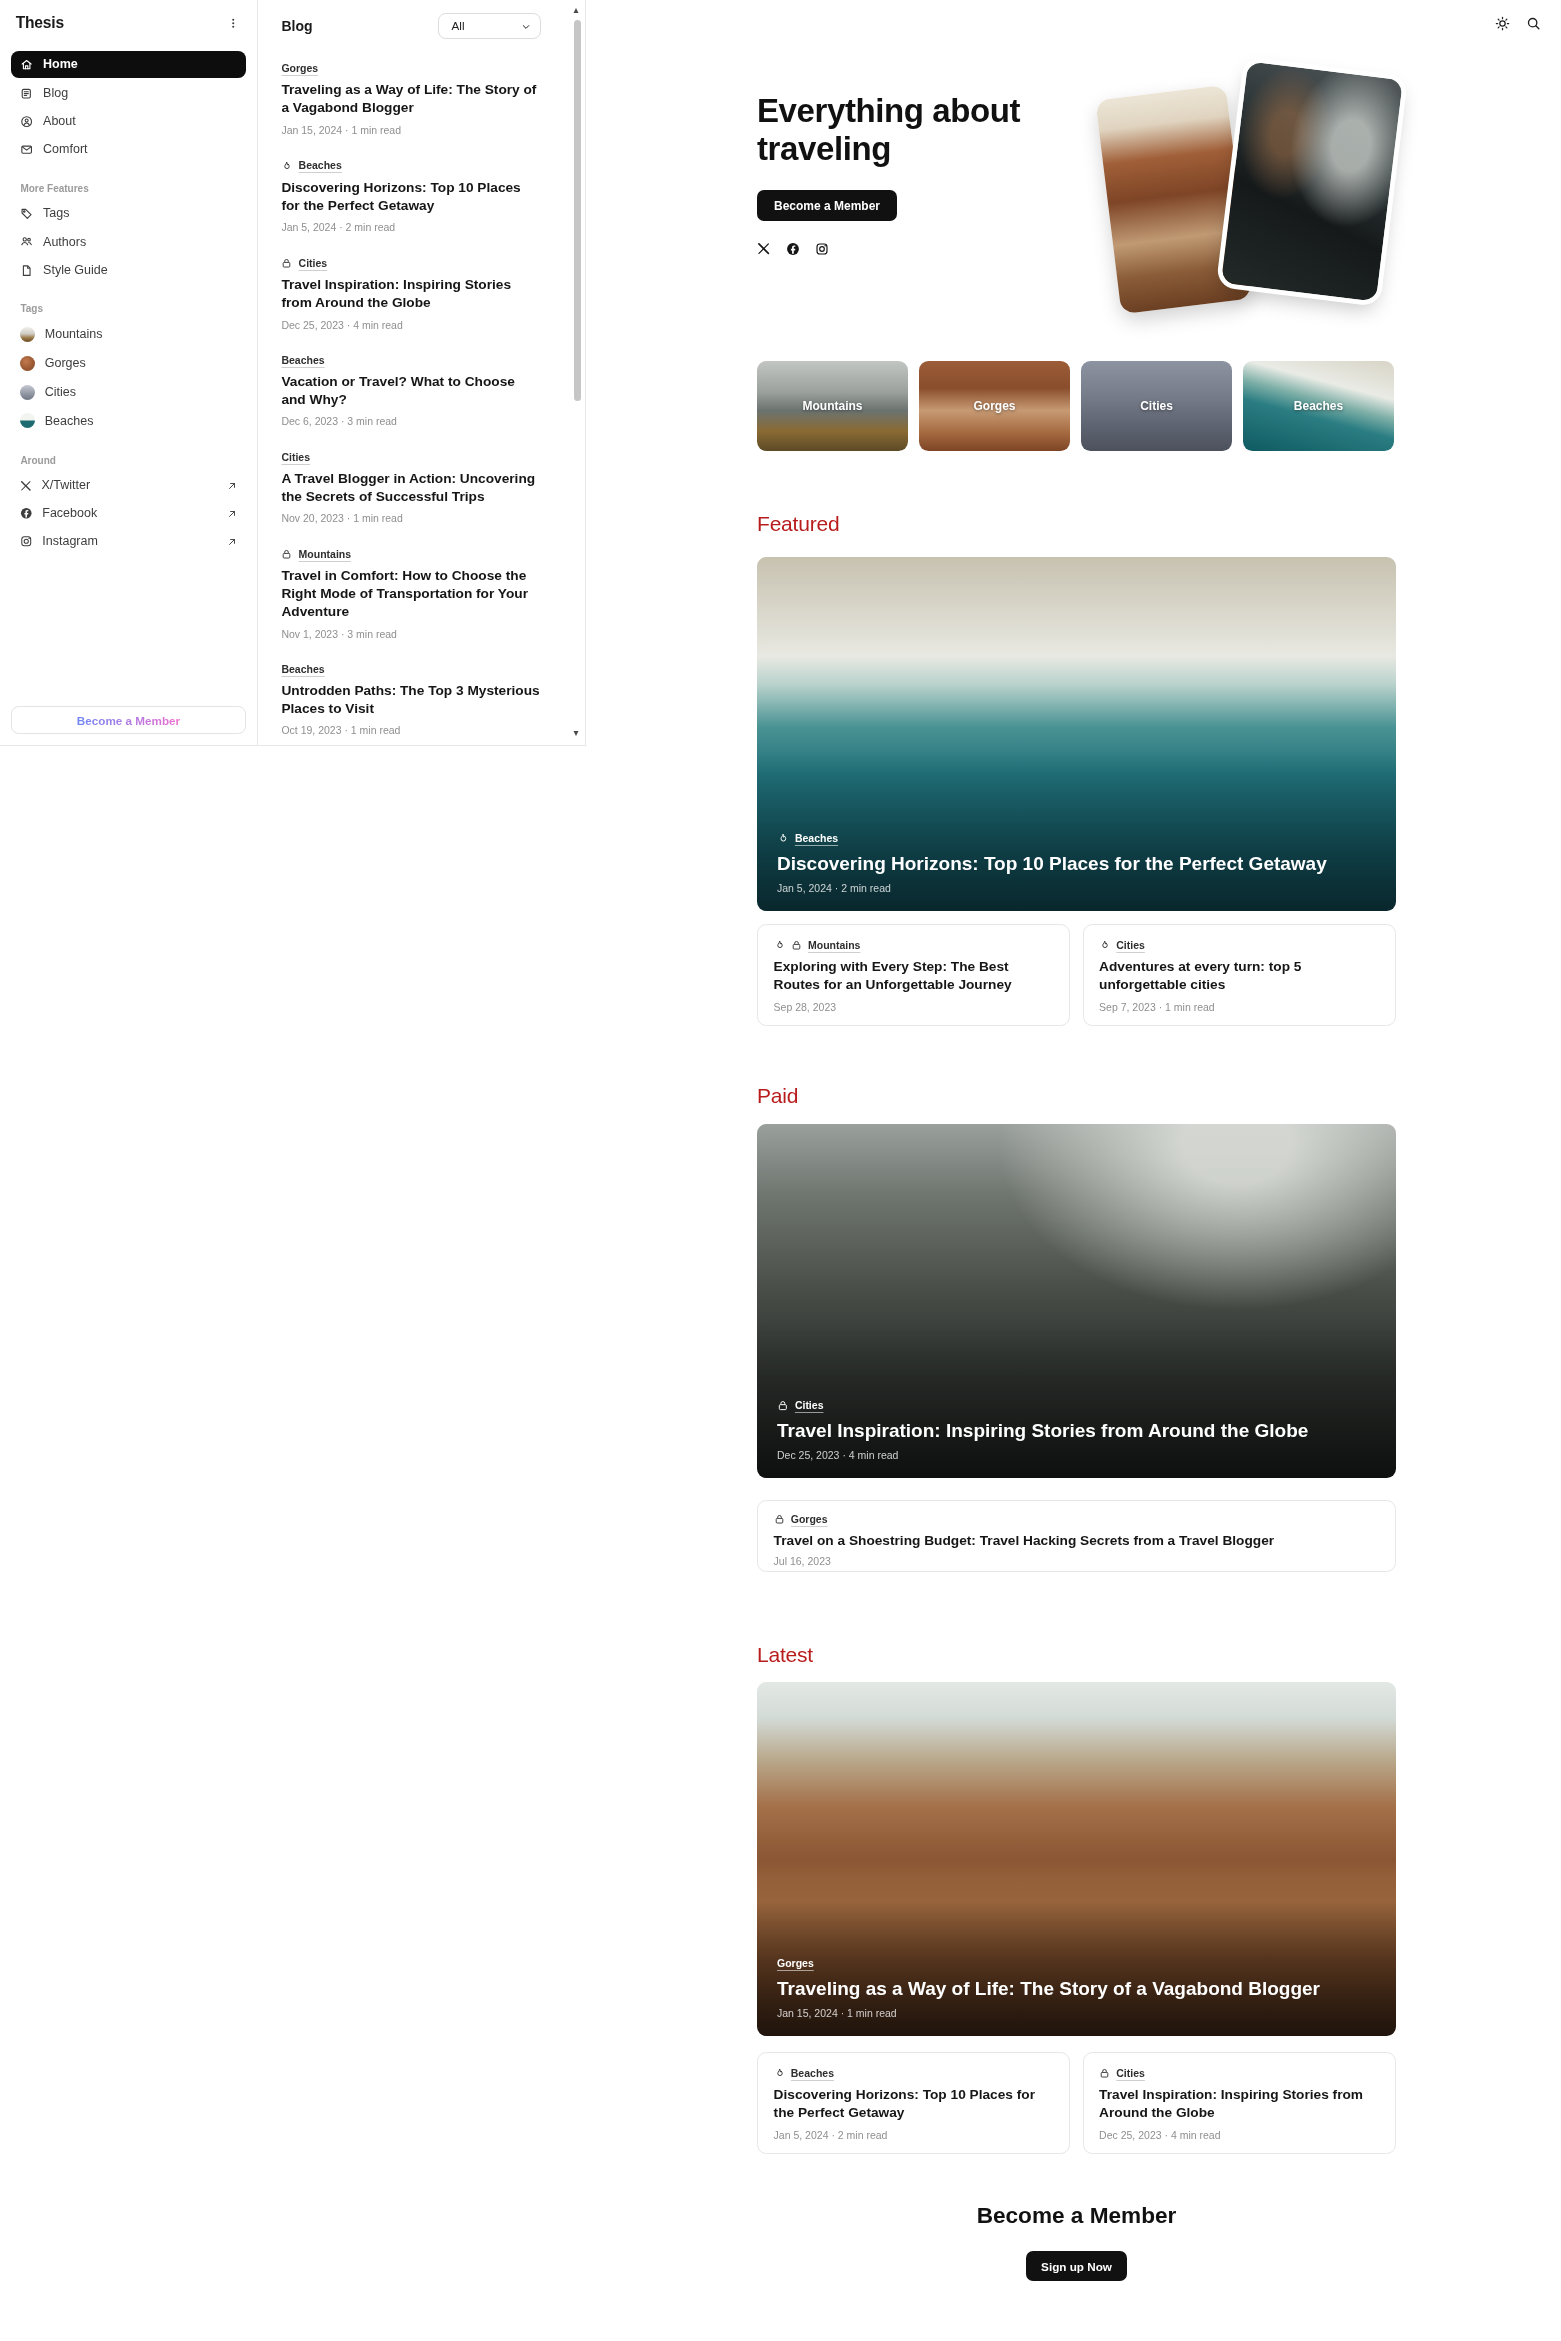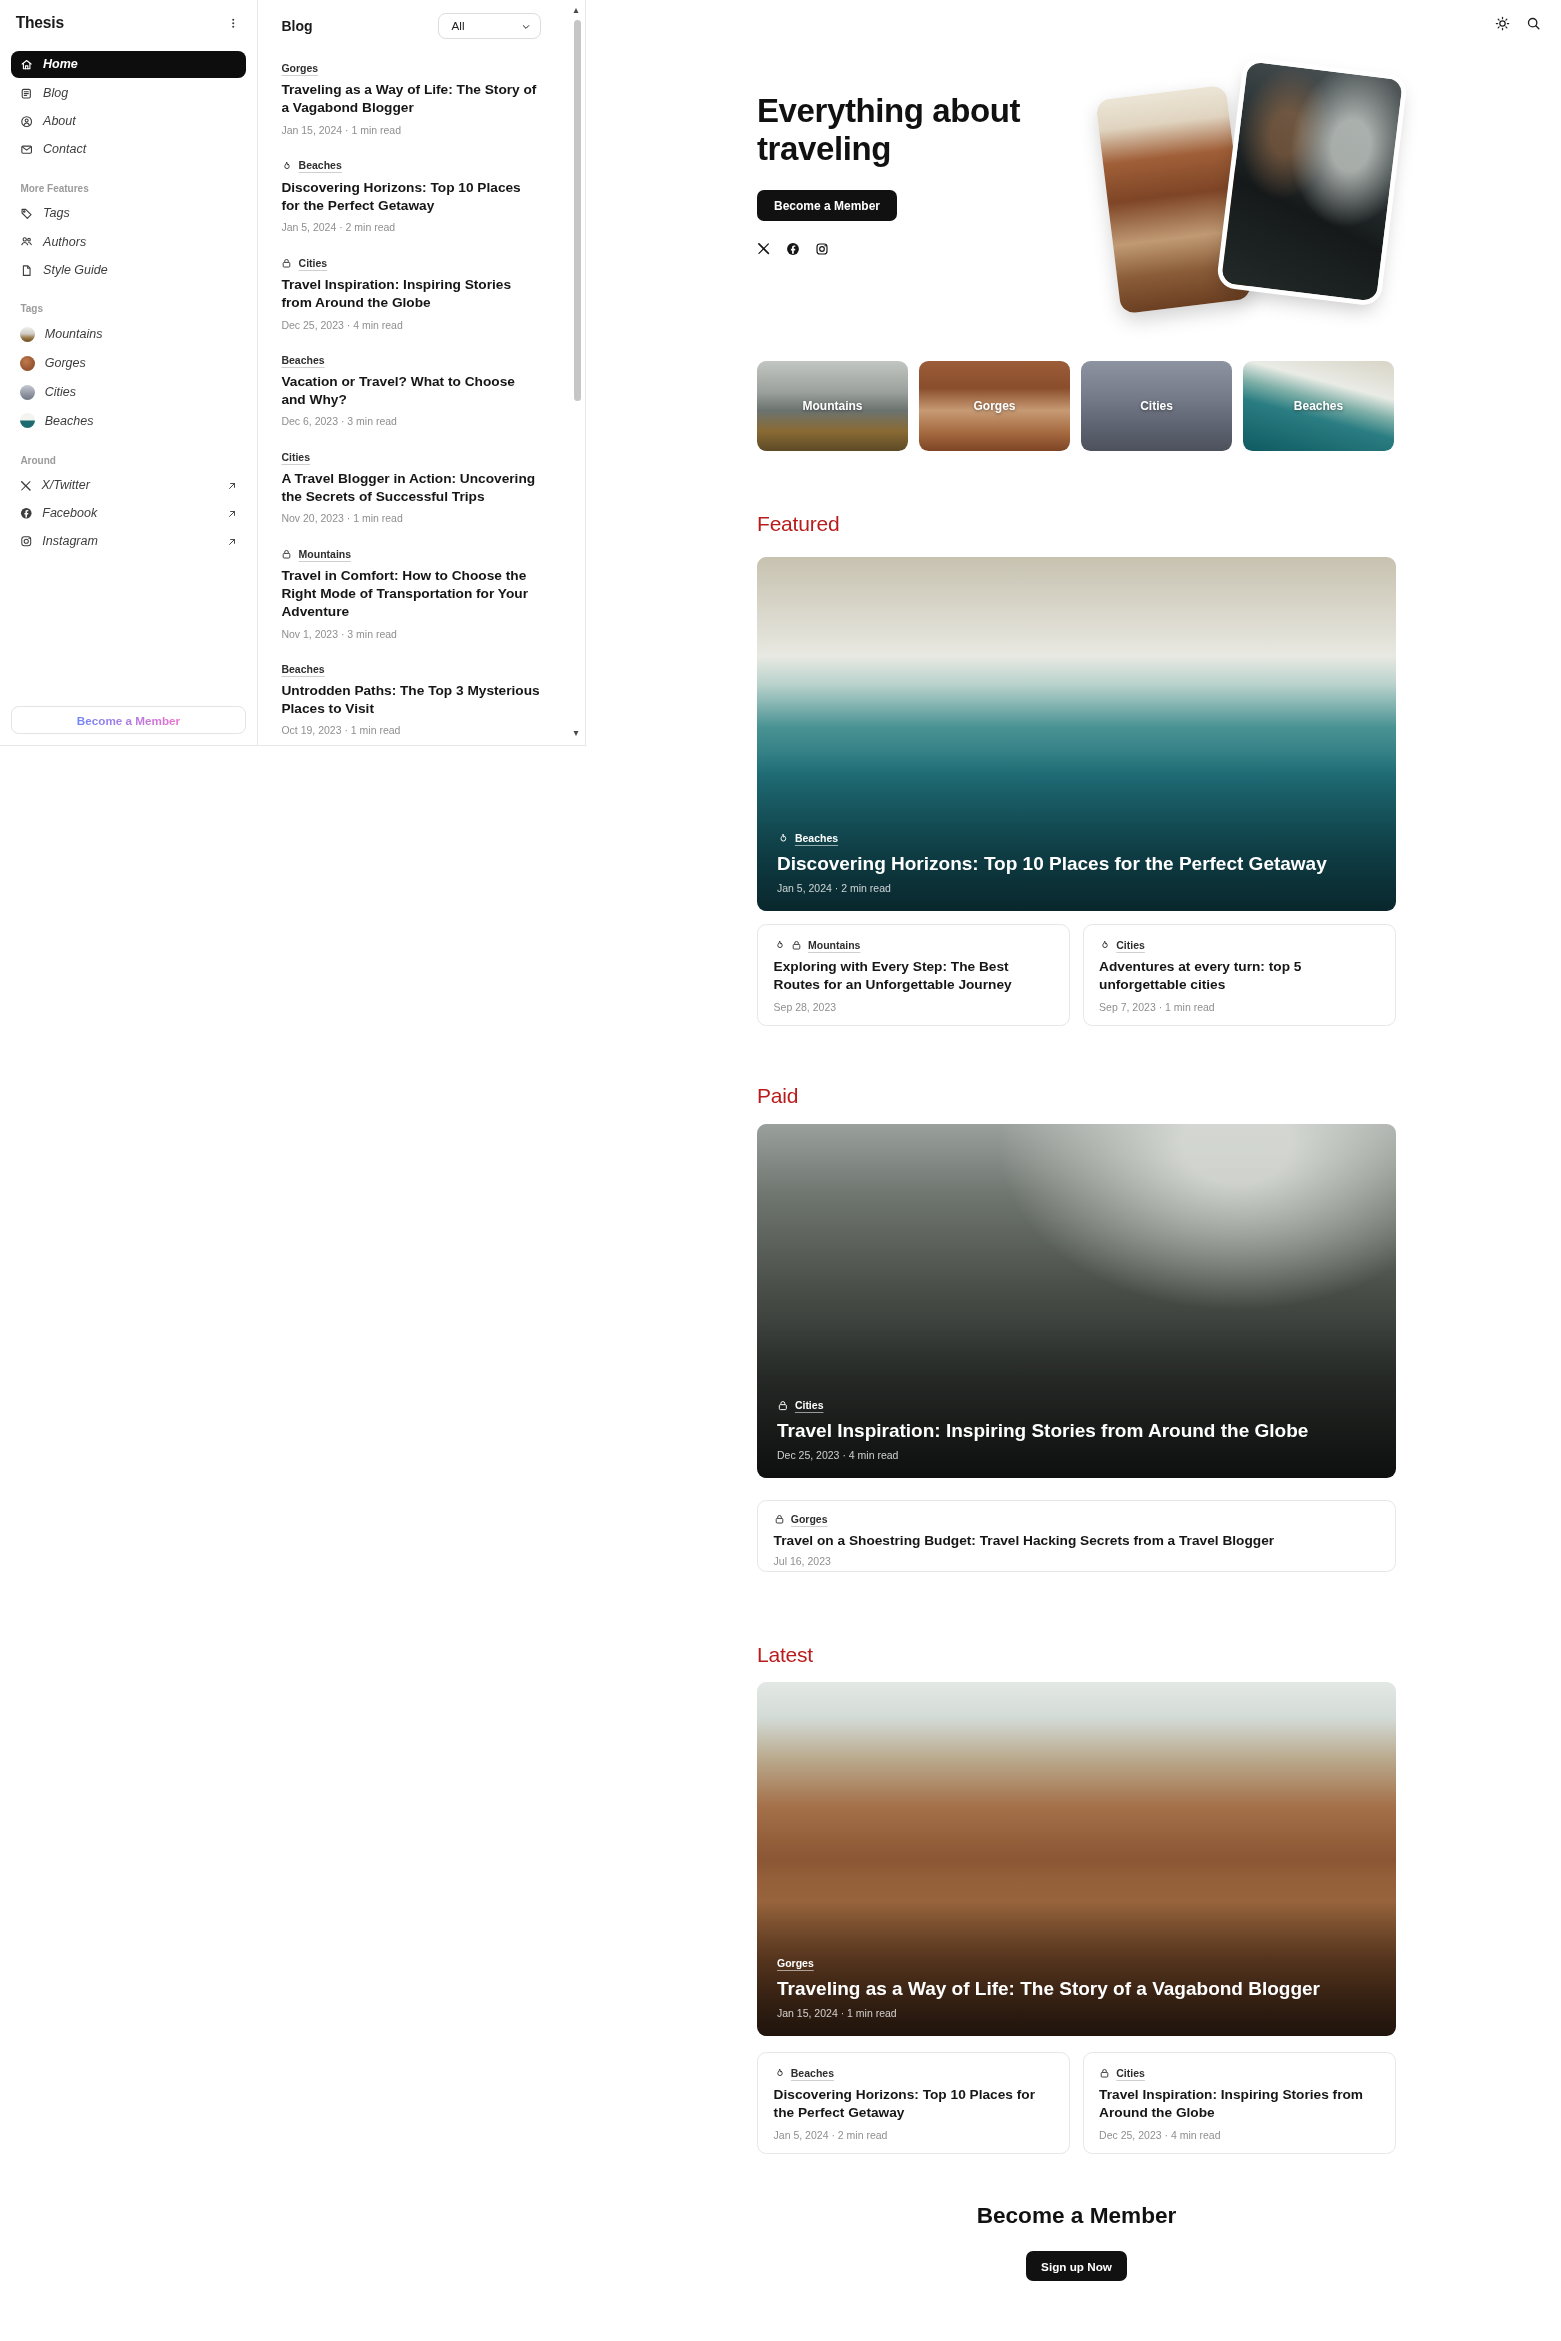--- a/index.html
+++ b/index.html
@@ -8,21 +8,21 @@
 
   svg.ic { display:inline-block; vertical-align:middle; flex:none; }
 
   
   .sidebar { position:absolute; left:0; top:0; width:258px; height:746px;
     border-right:0.8px solid #e7e7e7; border-bottom:0.8px solid #e7e7e7;
     padding:14px 11px 11px; display:flex; flex-direction:column; background:#fff; }
   .brand-row { display:flex; align-items:center; justify-content:space-between; padding:0 4.7px;gap:45px; }
   .brand { font-size:15.6px; font-weight:700; letter-spacing:-0.2px; }
   .kebab { color:#3c3c3c; cursor:pointer; padding:1.6px; }
-  .nav { margin-top:19px; display:flex; flex-direction:column; gap:1.6px;font-style:italic; }
+  .nav { margin-top:19px; display:flex; flex-direction:column; gap:1.6px; }
   .nav-item { display:flex; align-items:center; gap:9.4px; padding:6.2px 9.4px;
     border-radius:7.8px; font-size:12.5px; color:#3d3d3d; cursor:pointer; }
   .nav-item.active { background:#0d0d0d; color:#fff; font-weight:700; }
   .sec-label { margin:20px 9.4px 6.2px; font-size:10px; color:#9b9b9b; font-weight:700; }
   .swatch { width:15px; height:15px; border-radius:50%; flex:none; }
   .sw-mountains { background:linear-gradient(180deg,#f0efe9 0%,#cfcdc6 45%,#9a7a4a 72%,#6e4a22 100%); }
   .sw-gorges    { background:radial-gradient(circle at 40% 35%,#c27a4e,#7e3f1e); }
   .sw-cities    { background:linear-gradient(180deg,#c5c9d2,#6f7583); }
   .sw-beaches   { background:linear-gradient(180deg,#f2f4f0 0 45%,#1d6b70 55%); }
   .social-item { justify-content:space-between; }
@@ -166,21 +166,21 @@
             <circle cx="9" cy="7.4" r="2"></circle>
             <path d="M5.4 13.6c.7-1.9 2-2.9 3.6-2.9s2.9 1 3.6 2.9"></path>
           </svg></span>
       <span>About</span>
     </div>
     <div class="nav-item">
       <span><svg class="ic" width="13.3" height="13.3" viewBox="0 0 18 18" fill="none" stroke="currentColor" stroke-width="1.5" stroke-linecap="round" stroke-linejoin="round">
             <rect x="2.5" y="4.2" width="13" height="9.6" rx="1.6"></rect>
             <path d="m3.2 5.2 5.8 4.4 5.8-4.4"></path>
           </svg></span>
-      <span>Contact</span>
+      <span>Comfort</span>
     </div>
   </nav>
 
   <div class="sec-label">More Features</div>
   <nav class="nav" style="margin-top:0">
     <div class="nav-item">
       <span><svg class="ic" width="13.3" height="13.3" viewBox="0 0 18 18" fill="none" stroke="currentColor" stroke-width="1.5" stroke-linejoin="round">
             <path d="M2.8 3.2h4.9l7.2 7.2-4.9 4.9-7.2-7.2z"></path>
             <circle cx="5.8" cy="6.2" r="1"></circle>
           </svg></span>

